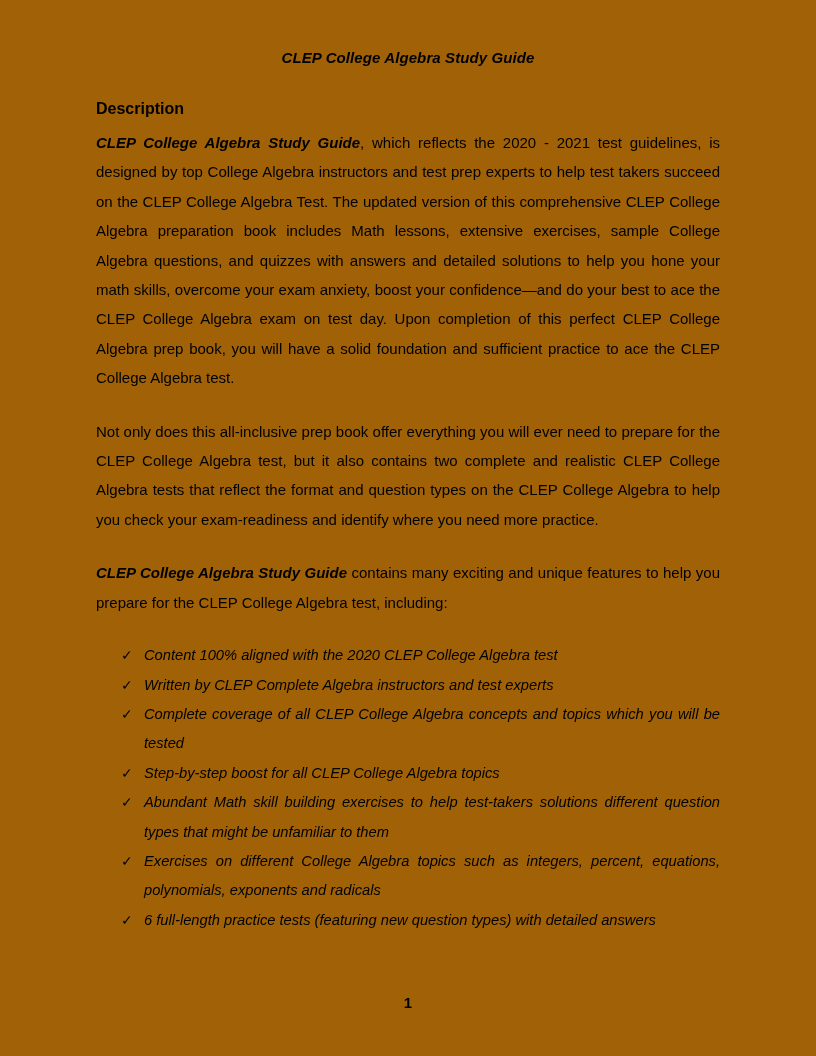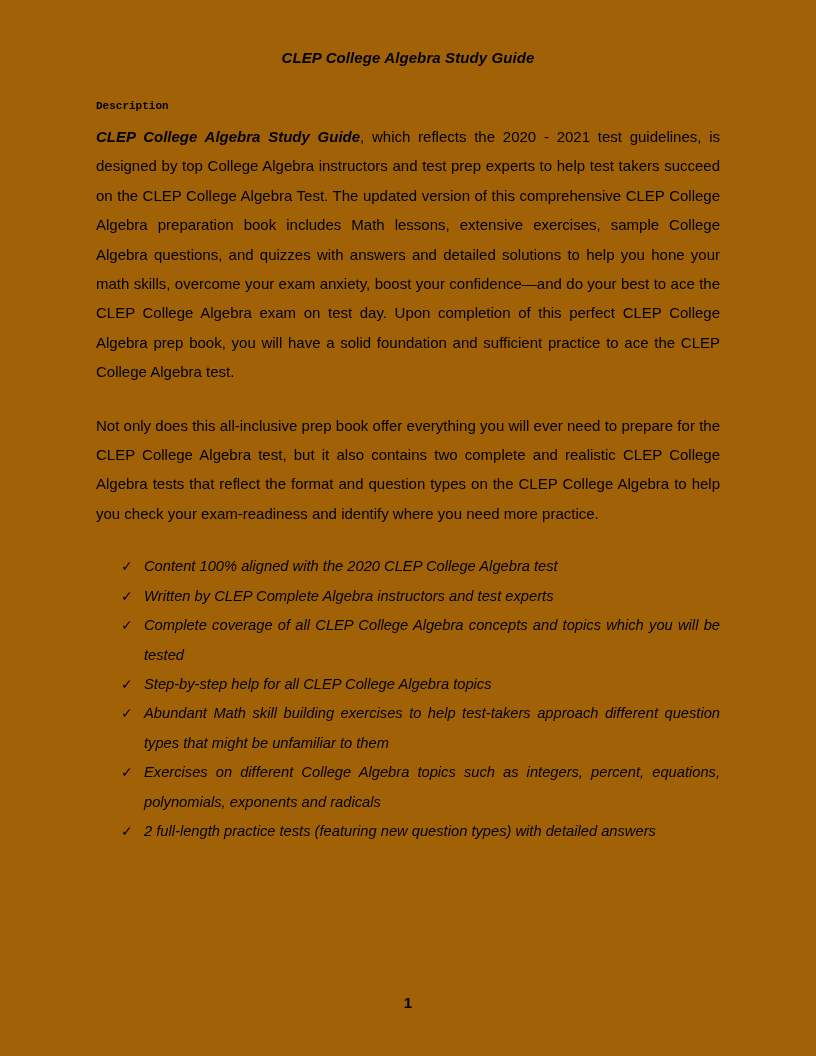--- a/index.html
+++ b/index.html
@@ -25,23 +25,22 @@
   .doc-title {
     margin-top: 49px;
     text-align: center;
     font-size: 15px;
     font-weight: bold;
     font-style: italic;
     letter-spacing: 0.1px;
   }
   .section-heading {
     margin-top: 34px;
-    font-size: 11px;
+    font-size: 16px;
     font-weight: bold;
-    font-family: Liberation Mono, monospace;
   }
   p.body-para {
     font-size: 15px;
     line-height: 29.4px;
     text-align: justify;
     margin: 10px 0 24px 0;
   }
   p.body-para .lead {
     font-weight: bold;
     font-style: italic;
@@ -84,48 +83,49 @@
   <div class="content">
 
     <div class="doc-title">CLEP College Algebra Study Guide</div>
 
     <div class="section-heading">Description</div>
 
     <p class="body-para"><span class="lead">CLEP College Algebra Study Guide</span><span>, which reflects the 2020 - 2021 test guidelines, is designed by top College Algebra instructors and test prep experts to help test takers succeed on the CLEP College Algebra Test. The updated version of this comprehensive CLEP College Algebra preparation book includes Math lessons, extensive exercises, sample College Algebra questions, and quizzes with answers and detailed solutions to help you hone your math skills, overcome your exam anxiety, boost your confidence—and do your best to ace the CLEP College Algebra exam on test day. Upon completion of this perfect CLEP College Algebra prep book, you will have a solid foundation and sufficient practice to ace the CLEP College Algebra test.</span></p>
 
     <p class="body-para"><span>Not only does this all-inclusive prep book offer everything you will ever need to prepare for the CLEP College Algebra test, but it also contains two complete and realistic CLEP College Algebra tests that reflect the format and question types on the CLEP College Algebra to help you check your exam-readiness and identify where you need more practice.</span></p>
 
+    <p class="body-para"><span class="lead">CLEP College Algebra Study Guide</span><span> contains many exciting and unique features to help you prepare for the CLEP College Algebra test, including:</span></p>
 
     <ul class="bullet-list">
       <li class="bullet-item">
         <span class="marker">✓</span>
         <span class="bullet-text">Content 100% aligned with the 2020 CLEP College Algebra test</span>
       </li>
       <li class="bullet-item">
         <span class="marker">✓</span>
         <span class="bullet-text">Written by CLEP Complete Algebra instructors and test experts</span>
       </li>
       <li class="bullet-item">
         <span class="marker">✓</span>
         <span class="bullet-text">Complete coverage of all CLEP College Algebra concepts and topics which you will be tested</span>
       </li>
       <li class="bullet-item">
         <span class="marker">✓</span>
-        <span class="bullet-text">Step-by-step help for all CLEP College Algebra topics</span>
+        <span class="bullet-text">Step-by-step boost for all CLEP College Algebra topics</span>
       </li>
       <li class="bullet-item">
         <span class="marker">✓</span>
-        <span class="bullet-text">Abundant Math skill building exercises to help test-takers approach different question types that might be unfamiliar to them</span>
+        <span class="bullet-text">Abundant Math skill building exercises to help test-takers solutions different question types that might be unfamiliar to them</span>
       </li>
       <li class="bullet-item">
         <span class="marker">✓</span>
         <span class="bullet-text">Exercises on different College Algebra topics such as integers, percent, equations, polynomials, exponents and radicals</span>
       </li>
       <li class="bullet-item">
         <span class="marker">✓</span>
-        <span class="bullet-text">2 full-length practice tests (featuring new question types) with detailed answers</span>
+        <span class="bullet-text">6 full-length practice tests (featuring new question types) with detailed answers</span>
       </li>
     </ul>
 
   </div>
 
   <div class="page-number">1</div>
 </div>
 
 </body></html>

